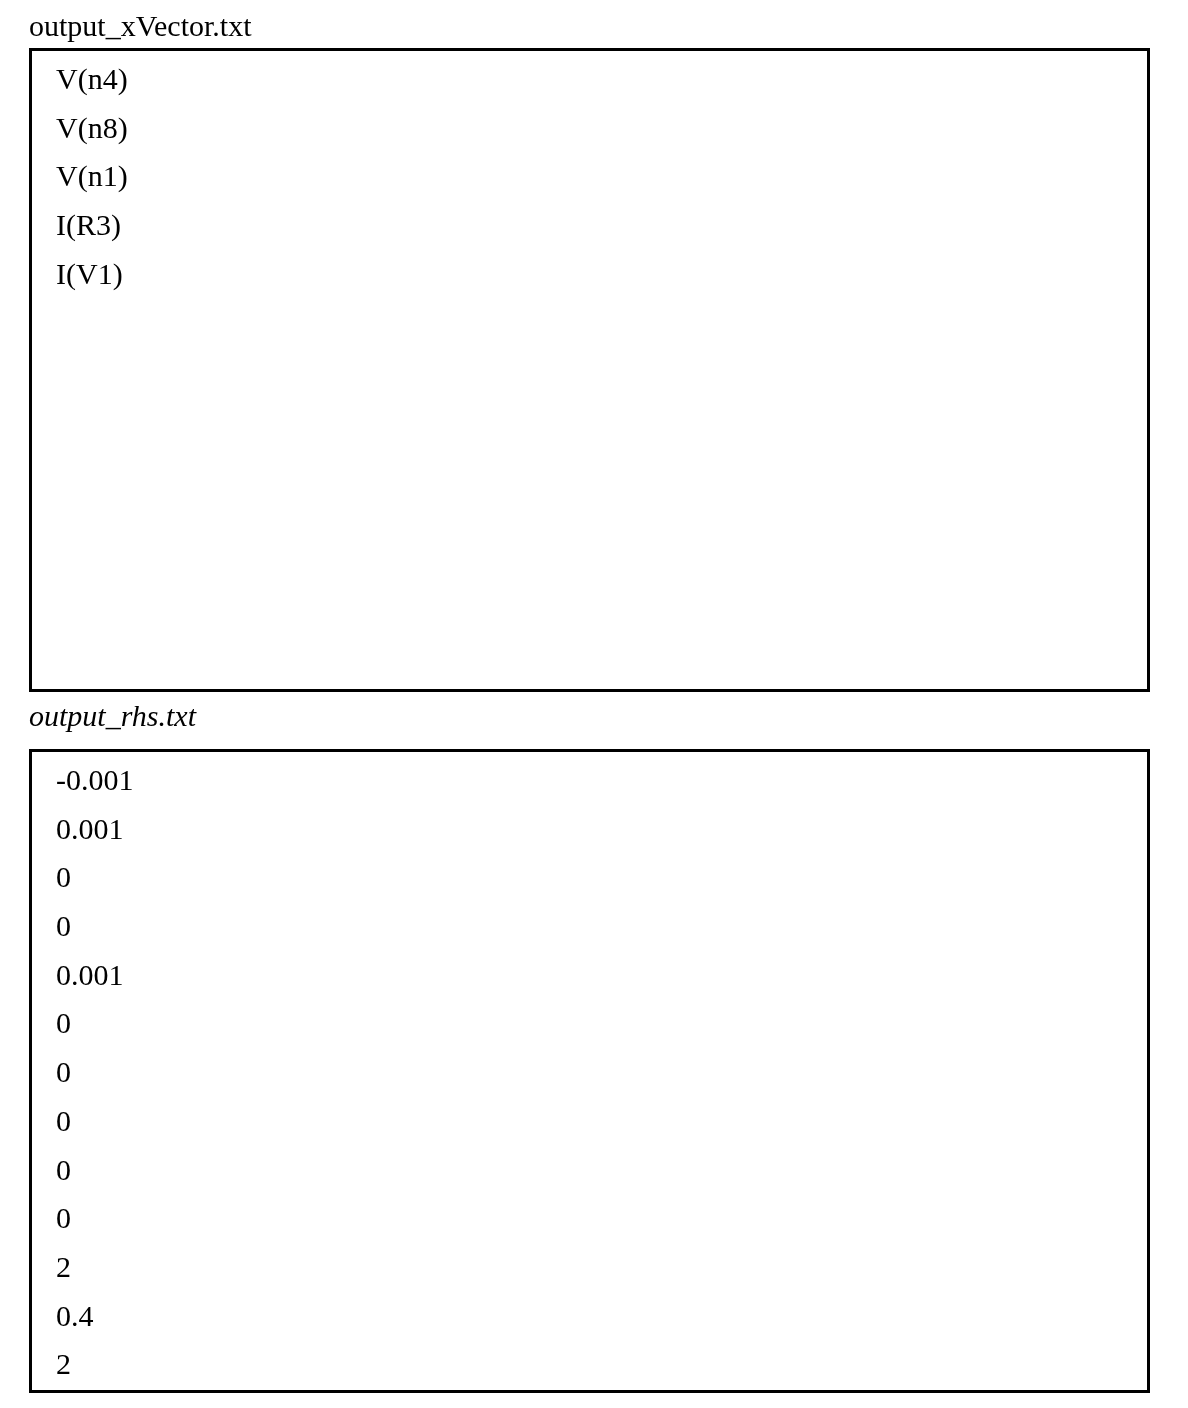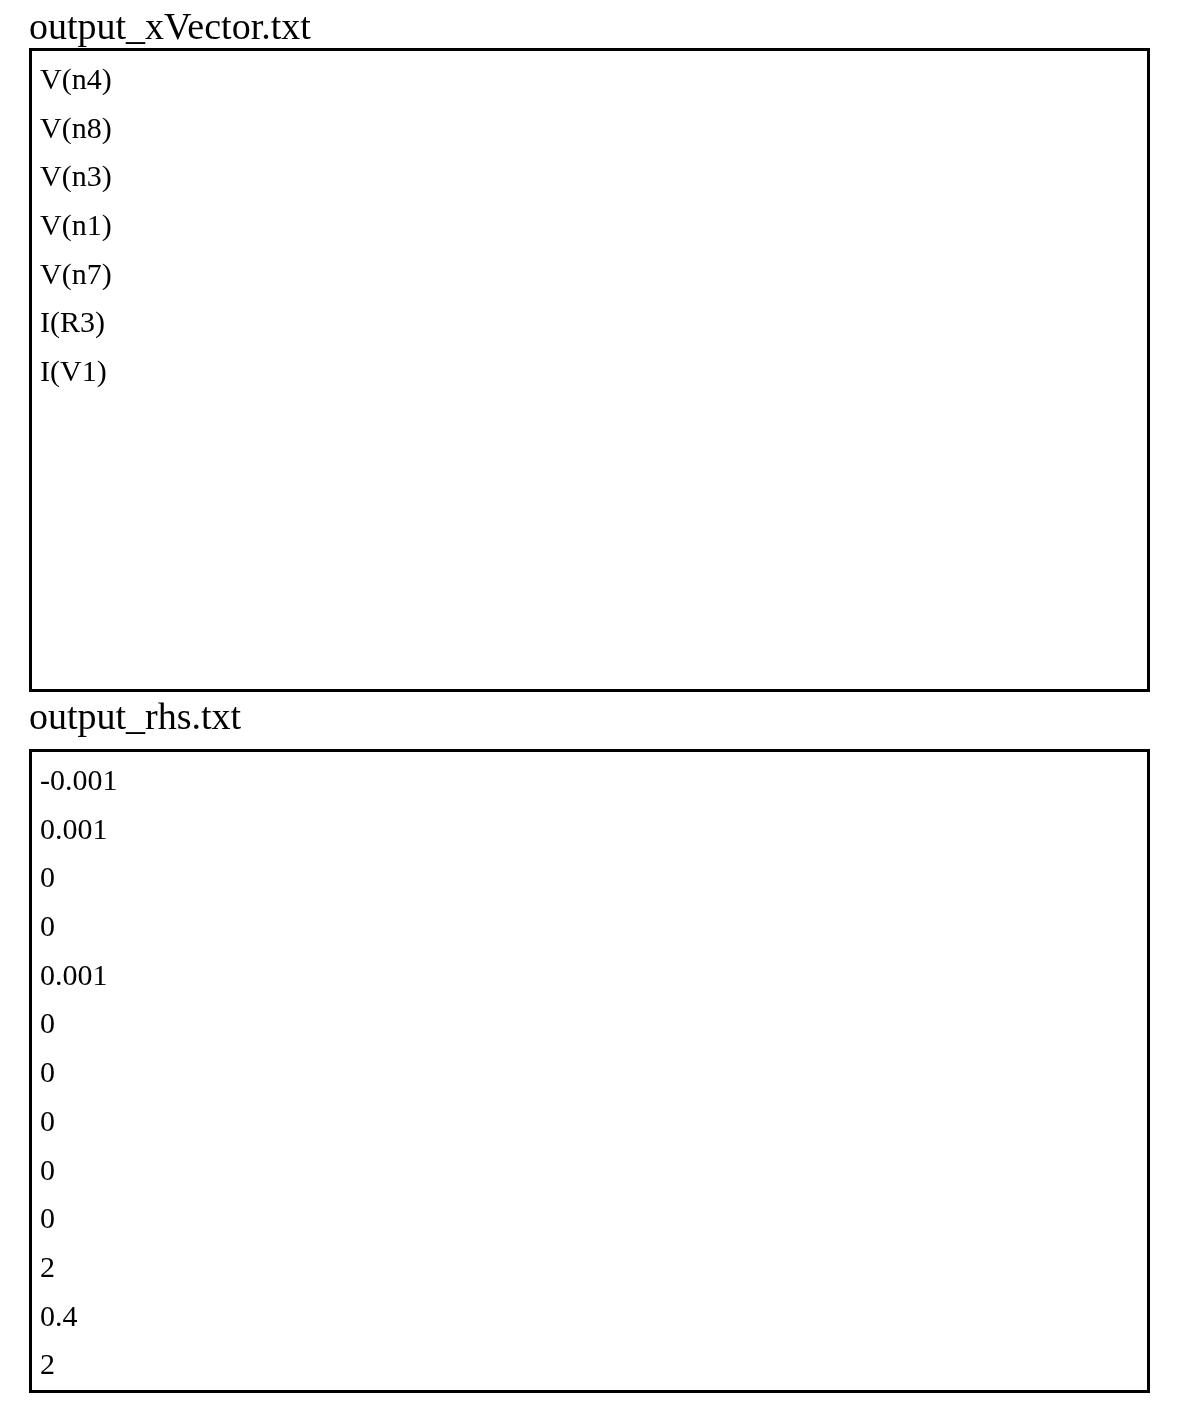--- a/index.html
+++ b/index.html
@@ -3,53 +3,51 @@
   <meta charset="utf-8">
   <style>
     html, body { margin: 0; padding: 0; background: #ffffff; }
     body {
       width: 1188px; height: 1408px; position: relative; overflow: hidden;
       font-family: "Liberation Serif", "DejaVu Serif", serif;
       color: #000000;
     }
     .file-title {
       position: absolute; left: 29px;
-      font-size: 38px; line-height: 36px;
+      font-size: 30px; line-height: 36px;
       margin: 0; font-weight: normal;
     }
     .file-box {
       position: absolute; left: 29px; width: 1115px;
       border: 3px solid #000000;
       box-sizing: content-box;
       padding: 4px 0 0 0;
     }
     .line {
       display: block;
-      padding-left: 8px;
+      padding-left: 24px;
       font-size: 30px;
       height: 48.7px;
       line-height: 48px;
       white-space: pre;
     }
   </style>
 </head>
 <body>
 
 <h2 class="file-title" style="top:8px;">output_xVector.txt</h2>
 <div class="file-box" style="top:48px; height:634px;">
   <span class="line">V(n4)</span>
   <span class="line">V(n8)</span>
-  <span class="line">V(n3)</span>
   <span class="line">V(n1)</span>
-  <span class="line">V(n7)</span>
   <span class="line">I(R3)</span>
   <span class="line">I(V1)</span>
 </div>
 
-<h2 class="file-title" style="top:698px;">output_rhs.txt</h2>
+<h2 class="file-title" style="top:698px;font-style:italic;">output_rhs.txt</h2>
 <div class="file-box" style="top:749px; height:634px;">
   <span class="line">-0.001</span>
   <span class="line">0.001</span>
   <span class="line">0</span>
   <span class="line">0</span>
   <span class="line">0.001</span>
   <span class="line">0</span>
   <span class="line">0</span>
   <span class="line">0</span>
   <span class="line">0</span>

